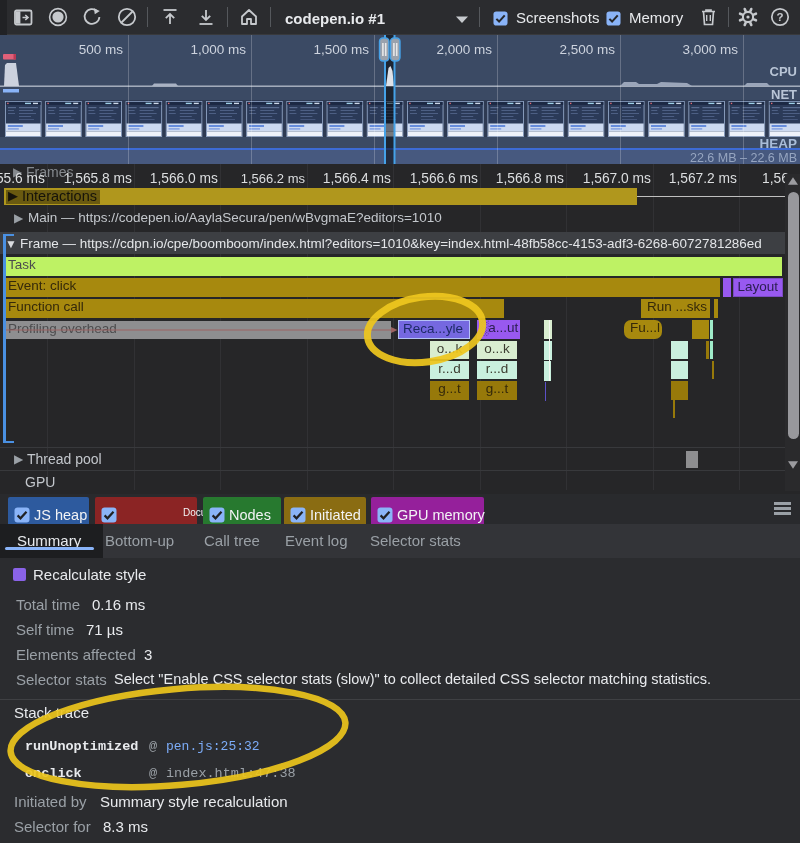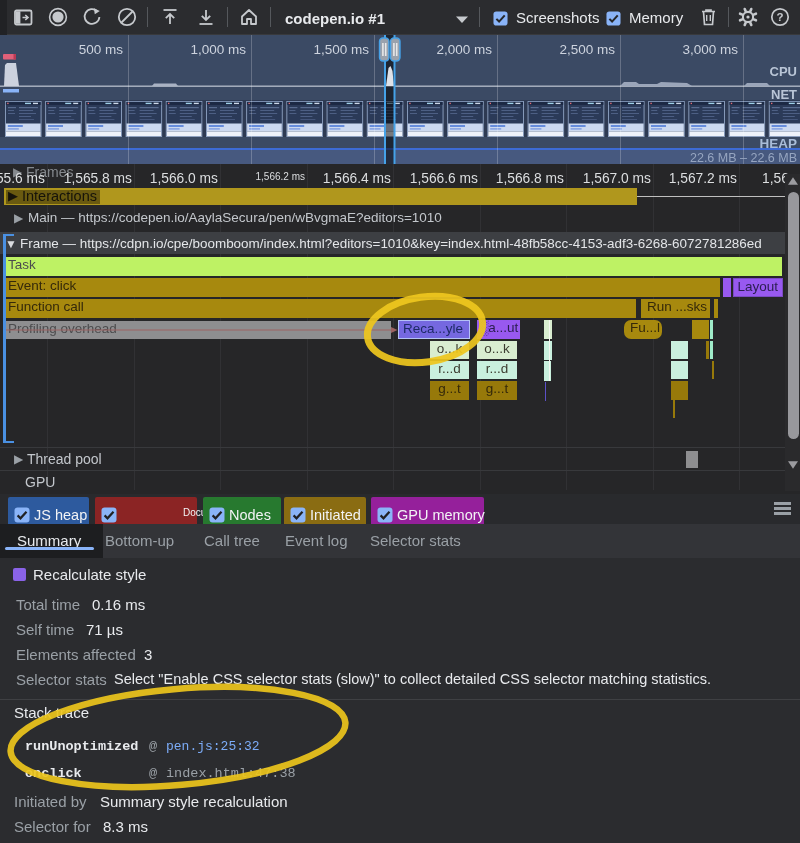--- a/index.html
+++ b/index.html
@@ -170,21 +170,21 @@
 <div class="abs" style="left:393px;top:0;width:1px;height:326px;background:#313134;"></div>
 <div class="abs" style="left:480px;top:0;width:1px;height:326px;background:#313134;"></div>
 <div class="abs" style="left:566px;top:0;width:1px;height:326px;background:#313134;"></div>
 <div class="abs" style="left:653px;top:0;width:1px;height:326px;background:#313134;"></div>
 <div class="abs" style="left:739px;top:0;width:1px;height:326px;background:#313134;"></div>
 <div class="txt" style="left:13px;top:1px;font-size:12px;color:#85898e;">▶︎</div>
 <div class="txt" style="left:26px;top:0px;font-size:14px;color:#85898e;">Frames</div>
 <div class="txt" style="left:-35px;top:7px;width:80px;text-align:right;font-size:13.8px;color:#dcdee0;">55.6 ms</div>
 <div class="txt" style="left:52px;top:7px;width:80px;text-align:right;font-size:13.8px;color:#dcdee0;">1,565.8 ms</div>
 <div class="txt" style="left:138px;top:7px;width:80px;text-align:right;font-size:13.8px;color:#dcdee0;">1,566.0 ms</div>
-<div class="txt" style="left:225px;top:7px;width:80px;text-align:right;font-size:10px;color:#dcdee0;">1,566.2 ms</div>
+<div class="txt" style="left:225px;top:7px;width:80px;text-align:right;font-size:13px;color:#dcdee0;">1,566.2 ms</div>
 <div class="txt" style="left:311px;top:7px;width:80px;text-align:right;font-size:13.8px;color:#dcdee0;">1,566.4 ms</div>
 <div class="txt" style="left:398px;top:7px;width:80px;text-align:right;font-size:13.8px;color:#dcdee0;">1,566.6 ms</div>
 <div class="txt" style="left:484px;top:7px;width:80px;text-align:right;font-size:13.8px;color:#dcdee0;">1,566.8 ms</div>
 <div class="txt" style="left:571px;top:7px;width:80px;text-align:right;font-size:13.8px;color:#dcdee0;">1,567.0 ms</div>
 <div class="txt" style="left:657px;top:7px;width:80px;text-align:right;font-size:13.8px;color:#dcdee0;">1,567.2 ms</div>
 <div class="txt" style="left:762px;top:7px;font-size:13.8px;color:#dcdee0;">1,56</div>
 <div class="abs" style="left:4px;top:23.5px;width:633px;height:17.5px;background:#b0971d;"></div>
 <div class="abs" style="left:637px;top:31.5px;width:156px;height:1.5px;background:#bfbfbf;"></div>
 <div class="abs" style="left:791px;top:28.5px;width:1.5px;height:8px;background:#bfbfbf;"></div>
 <div class="abs" style="left:5.5px;top:25.5px;width:94px;height:14px;background:rgba(10,8,0,0.42);"></div>
@@ -198,21 +198,21 @@
 <div class="abs" style="left:4px;top:93px;width:778px;height:18.5px;background:#bef264;overflow:hidden;">
         <div style="font-size:13.5px;color:#4c4c4e;padding-left:4px;margin-top:0px;text-align:left;white-space:nowrap;">Task</div>
       </div>
 <div class="abs" style="left:4px;top:113.5px;width:716px;height:19px;background:#a7890e;overflow:hidden;">
         <div style="font-size:13.5px;color:#35290a;padding-left:4px;margin-top:0px;text-align:left;white-space:nowrap;">Event: click</div>
       </div>
 <div class="abs" style="left:723px;top:113.5px;width:8px;height:19px;background:#9859f0;overflow:hidden;"></div>
 <div class="abs" style="left:733px;top:113.5px;width:49.5px;height:19px;background:#9859f0;border:1px solid #7b4bc4;overflow:hidden;">
         <div style="font-size:13.5px;color:#2a1d50;padding-left:0px;margin-top:0px;text-align:center;white-space:nowrap;">Layout</div>
       </div>
-<div class="abs" style="left:4px;top:135px;width:632px;height:18.5px;background:#a7890e;overflow:hidden;">
+<div class="abs" style="left:4px;top:135px;width:500px;height:18.5px;background:#a7890e;overflow:hidden;">
         <div style="font-size:13.5px;color:#35290a;padding-left:4px;margin-top:0px;text-align:left;white-space:nowrap;">Function call</div>
       </div>
 <div class="abs" style="left:641px;top:135px;width:69px;height:18.5px;background:#a7890e;overflow:hidden;">
         <div style="font-size:13.5px;color:#35290a;padding-left:6px;margin-top:0px;text-align:left;white-space:nowrap;">Run ...sks</div>
       </div>
 <div class="abs" style="left:714px;top:135px;width:4px;height:18.5px;background:#a7890e;overflow:hidden;"></div>
 <div class="abs" style="left:4px;top:156.5px;width:387px;height:18.5px;background:#8e8e90;overflow:hidden;">
         <div style="font-size:13.5px;color:#4c4c4e;padding-left:4px;margin-top:0px;text-align:left;white-space:nowrap;">Profiling overhead</div>
       </div>
 <svg class="abs" style="left:4px;top:160px" width="395" height="12" viewBox="0 0 395 12">

